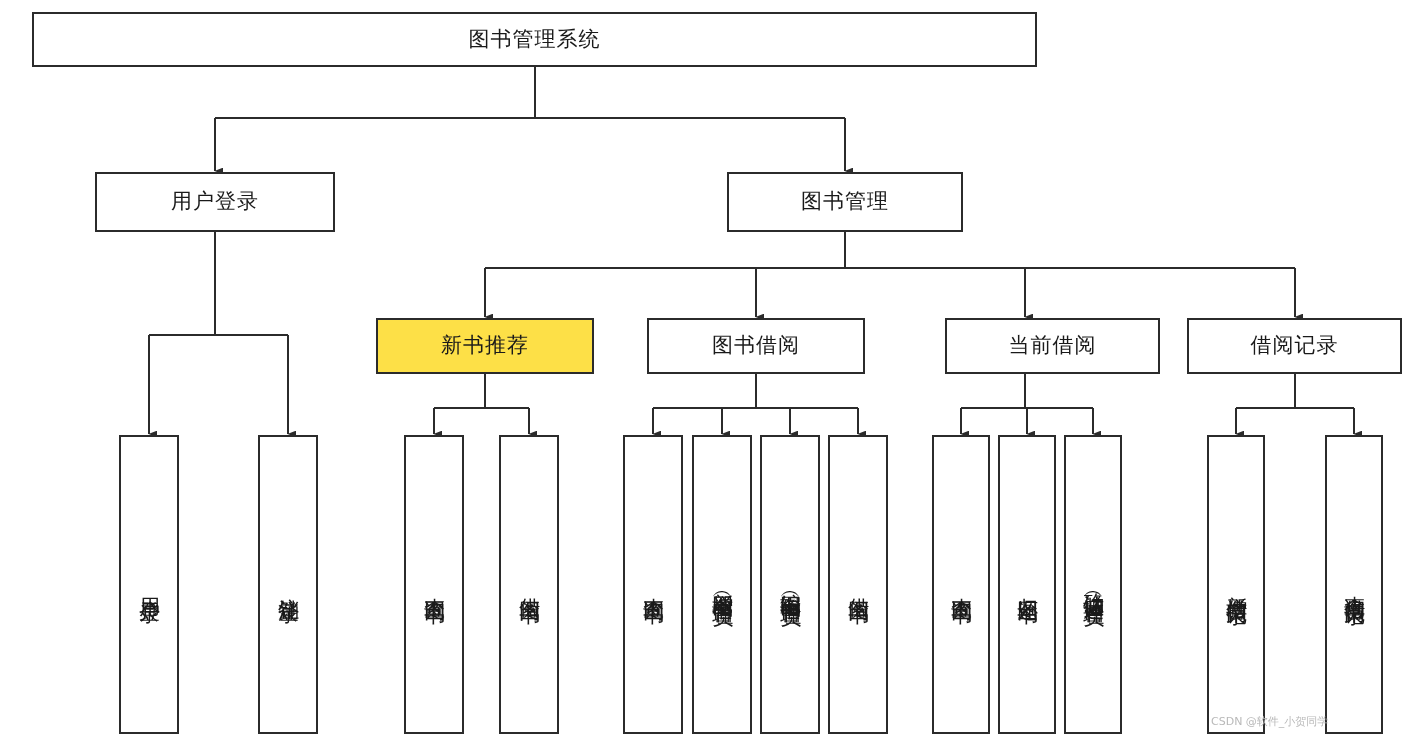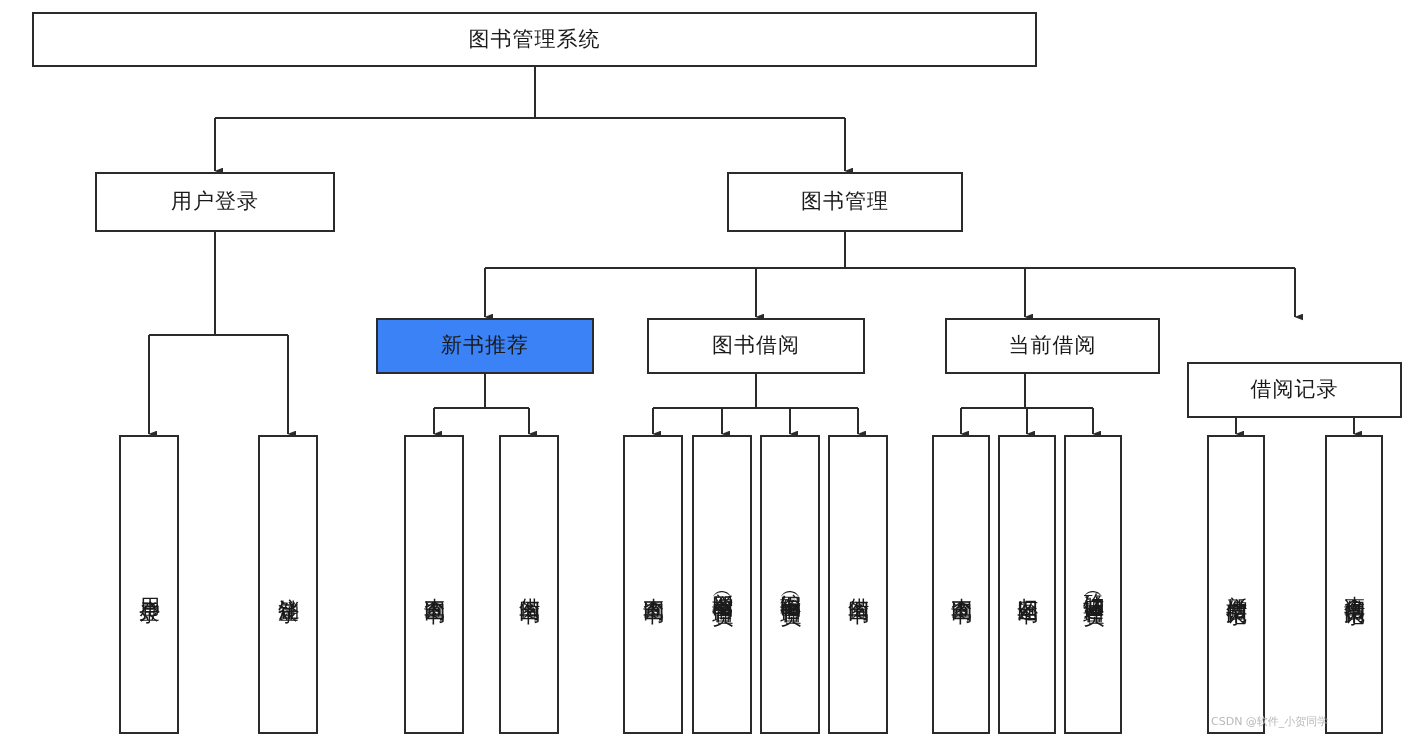--- a/index.html
+++ b/index.html
@@ -113,30 +113,30 @@
   <div id="node-layer">
       <div class="node-box" style="left: 17px; top: 12px; width: 1005px; height: 55px; border-color: rgb(43, 43, 43); background: rgb(255, 255, 255);">
         <span class="node-label-h" style="color: rgb(26, 26, 26);">图书管理系统</span>
       </div>
       <div class="node-box" style="left: 80px; top: 172px; width: 240px; height: 60px; border-color: rgb(43, 43, 43); background: rgb(255, 255, 255);">
         <span class="node-label-h" style="color: rgb(26, 26, 26);">用户登录</span>
       </div>
       <div class="node-box" style="left: 712px; top: 172px; width: 236px; height: 60px; border-color: rgb(43, 43, 43); background: rgb(255, 255, 255);">
         <span class="node-label-h" style="color: rgb(26, 26, 26);">图书管理</span>
       </div>
-      <div class="node-box" style="left: 361px; top: 318px; width: 218px; height: 56px; border-color: rgb(43, 43, 43); background: #3b82f6;">
+      <div class="node-box" style="left: 361px; top: 318px; width: 218px; height: 56px; border-color: rgb(43, 43, 43); background: #fde047;">
         <span class="node-label-h" style="color: rgb(26, 26, 26);">新书推荐</span>
       </div>
       <div class="node-box" style="left: 632px; top: 318px; width: 218px; height: 56px; border-color: rgb(43, 43, 43); background: rgb(255, 255, 255); text-align: right;">
         <span class="node-label-h" style="color: rgb(26, 26, 26);">图书借阅</span>
       </div>
       <div class="node-box" style="left: 902px; top: 318px; width: 215px; height: 56px; border-color: rgb(43, 43, 43); background: rgb(255, 255, 255); margin-left: 28px;">
         <span class="node-label-h" style="color: rgb(26, 26, 26);">当前借阅</span>
       </div>
-      <div class="node-box" style="left: 1172px; top: 318px; width: 215px; height: 56px; border-color: rgb(43, 43, 43); background: rgb(255, 255, 255); margin-top: 44px;">
+      <div class="node-box" style="left: 1172px; top: 318px; width: 215px; height: 56px; border-color: rgb(43, 43, 43); background: rgb(255, 255, 255);">
         <span class="node-label-h" style="color: rgb(26, 26, 26);">借阅记录</span>
       </div>
       <div class="node-box" style="left: 104px; top: 435px; width: 60px; height: 299px; border-color: rgb(43, 43, 43); background: rgb(255, 255, 255);">
         <span class="node-label-v" style="color: rgb(26, 26, 26);">用户登录</span>
       </div>
       <div class="node-box" style="left: 243px; top: 435px; width: 60px; height: 299px; border-color: rgb(43, 43, 43); background: rgb(255, 255, 255);">
         <span class="node-label-v" style="color: rgb(26, 26, 26);">注销登录</span>
       </div>
       <div class="node-box" style="left: 389px; top: 435px; width: 60px; height: 299px; border-color: rgb(43, 43, 43); background: rgb(255, 255, 255);">
         <span class="node-label-v" style="color: rgb(26, 26, 26);">查询图书</span>

